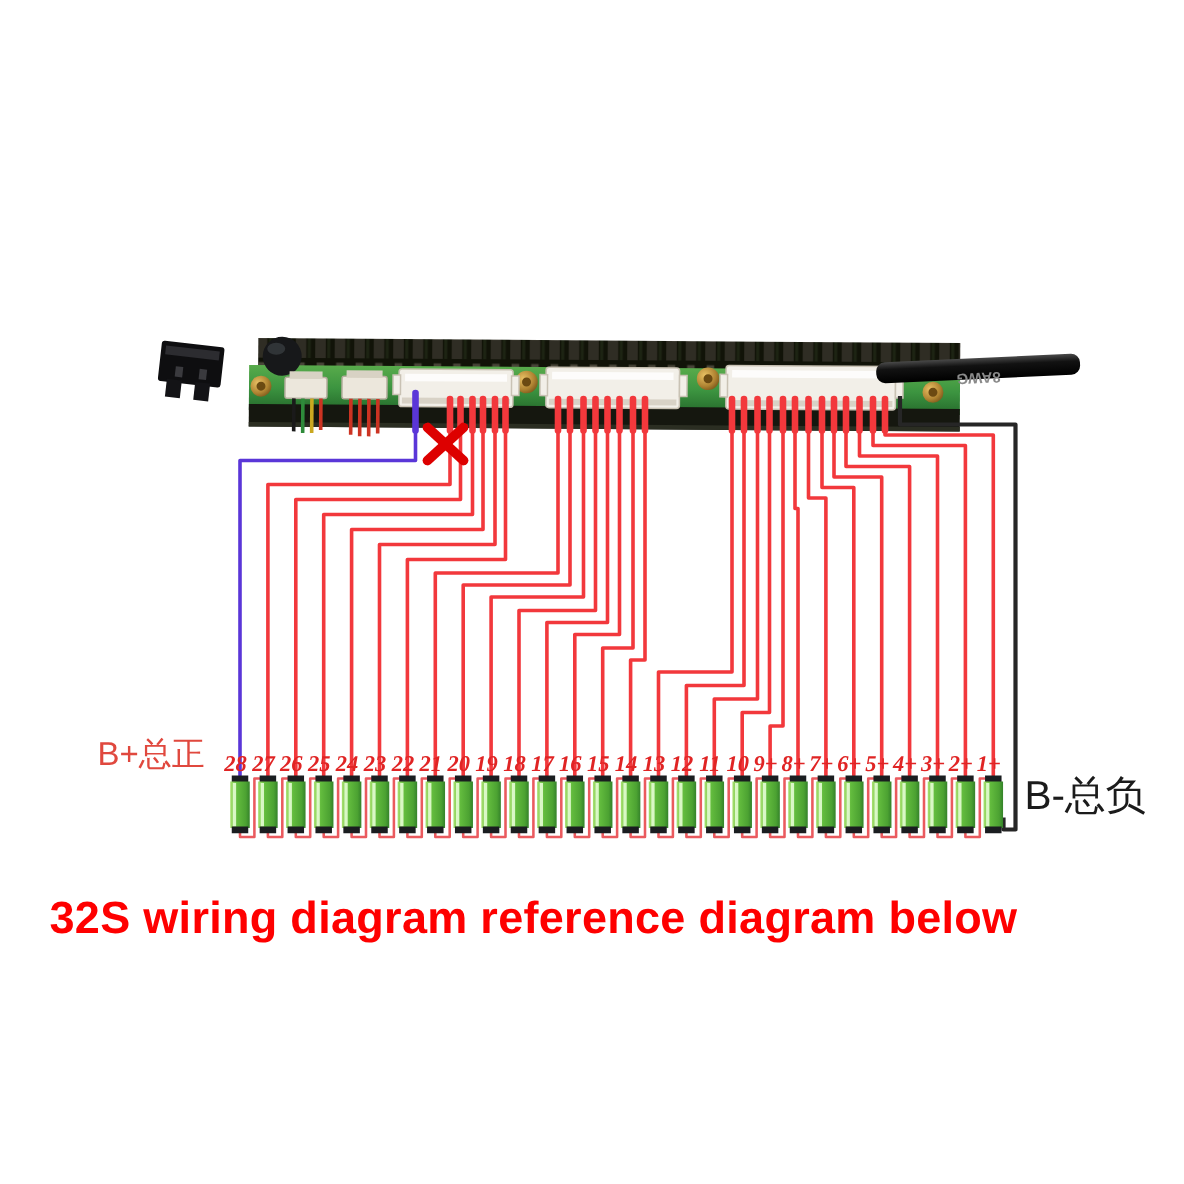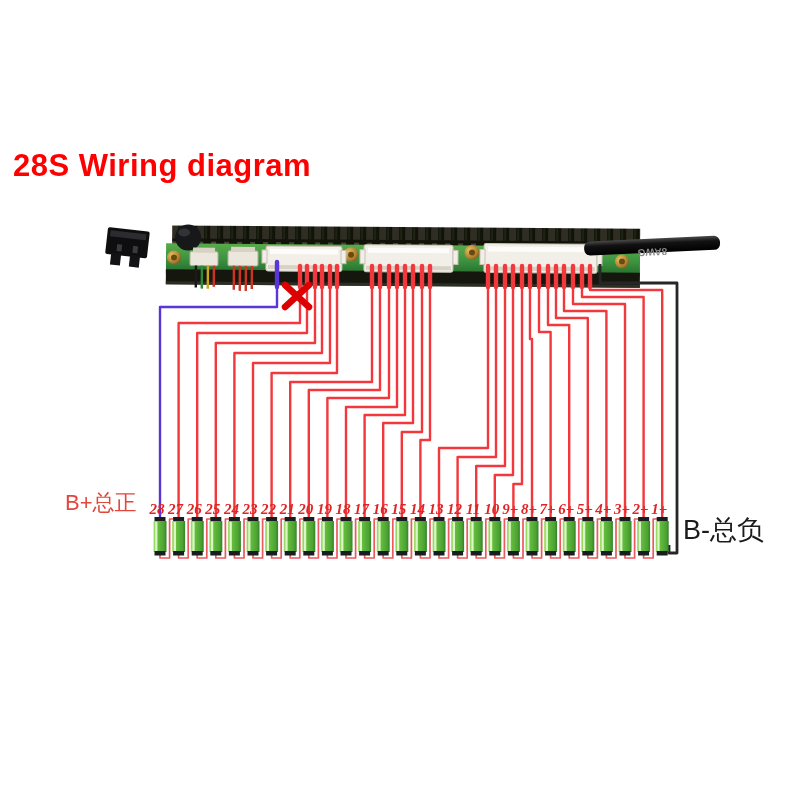--- a/index.html
+++ b/index.html
@@ -454,16 +454,16 @@
         <text x="547.6" y="514" text-anchor="middle" font-size="15" font-style="italic" font-weight="bold" font-family="Liberation Serif, serif" fill="#e02424">7+</text>
         <text x="566.2" y="514" text-anchor="middle" font-size="15" font-style="italic" font-weight="bold" font-family="Liberation Serif, serif" fill="#e02424">6+</text>
         <text x="584.8" y="514" text-anchor="middle" font-size="15" font-style="italic" font-weight="bold" font-family="Liberation Serif, serif" fill="#e02424">5+</text>
         <text x="603.4000000000001" y="514" text-anchor="middle" font-size="15" font-style="italic" font-weight="bold" font-family="Liberation Serif, serif" fill="#e02424">4+</text>
         <text x="622" y="514" text-anchor="middle" font-size="15" font-style="italic" font-weight="bold" font-family="Liberation Serif, serif" fill="#e02424">3+</text>
         <text x="640.6" y="514" text-anchor="middle" font-size="15" font-style="italic" font-weight="bold" font-family="Liberation Serif, serif" fill="#e02424">2+</text>
         <text x="659.2" y="514" text-anchor="middle" font-size="15" font-style="italic" font-weight="bold" font-family="Liberation Serif, serif" fill="#e02424">1+</text>
       </g>
   </svg>
 
-  <div id="title" class="overlay" style="color: rgb(254, 0, 0);">28S Wiring diagram</div>
   <div id="bplus" class="overlay" style="color: rgb(224, 72, 62);">B+总正</div>
   <div id="bminus" class="overlay" style="color: rgb(27, 27, 27); text-align: center;">B-总负</div>
+  <div id="footer" class="overlay" style="color: rgb(254, 0, 0);">32S wiring diagram reference diagram below</div>
 </div>
 
 </body></html>

